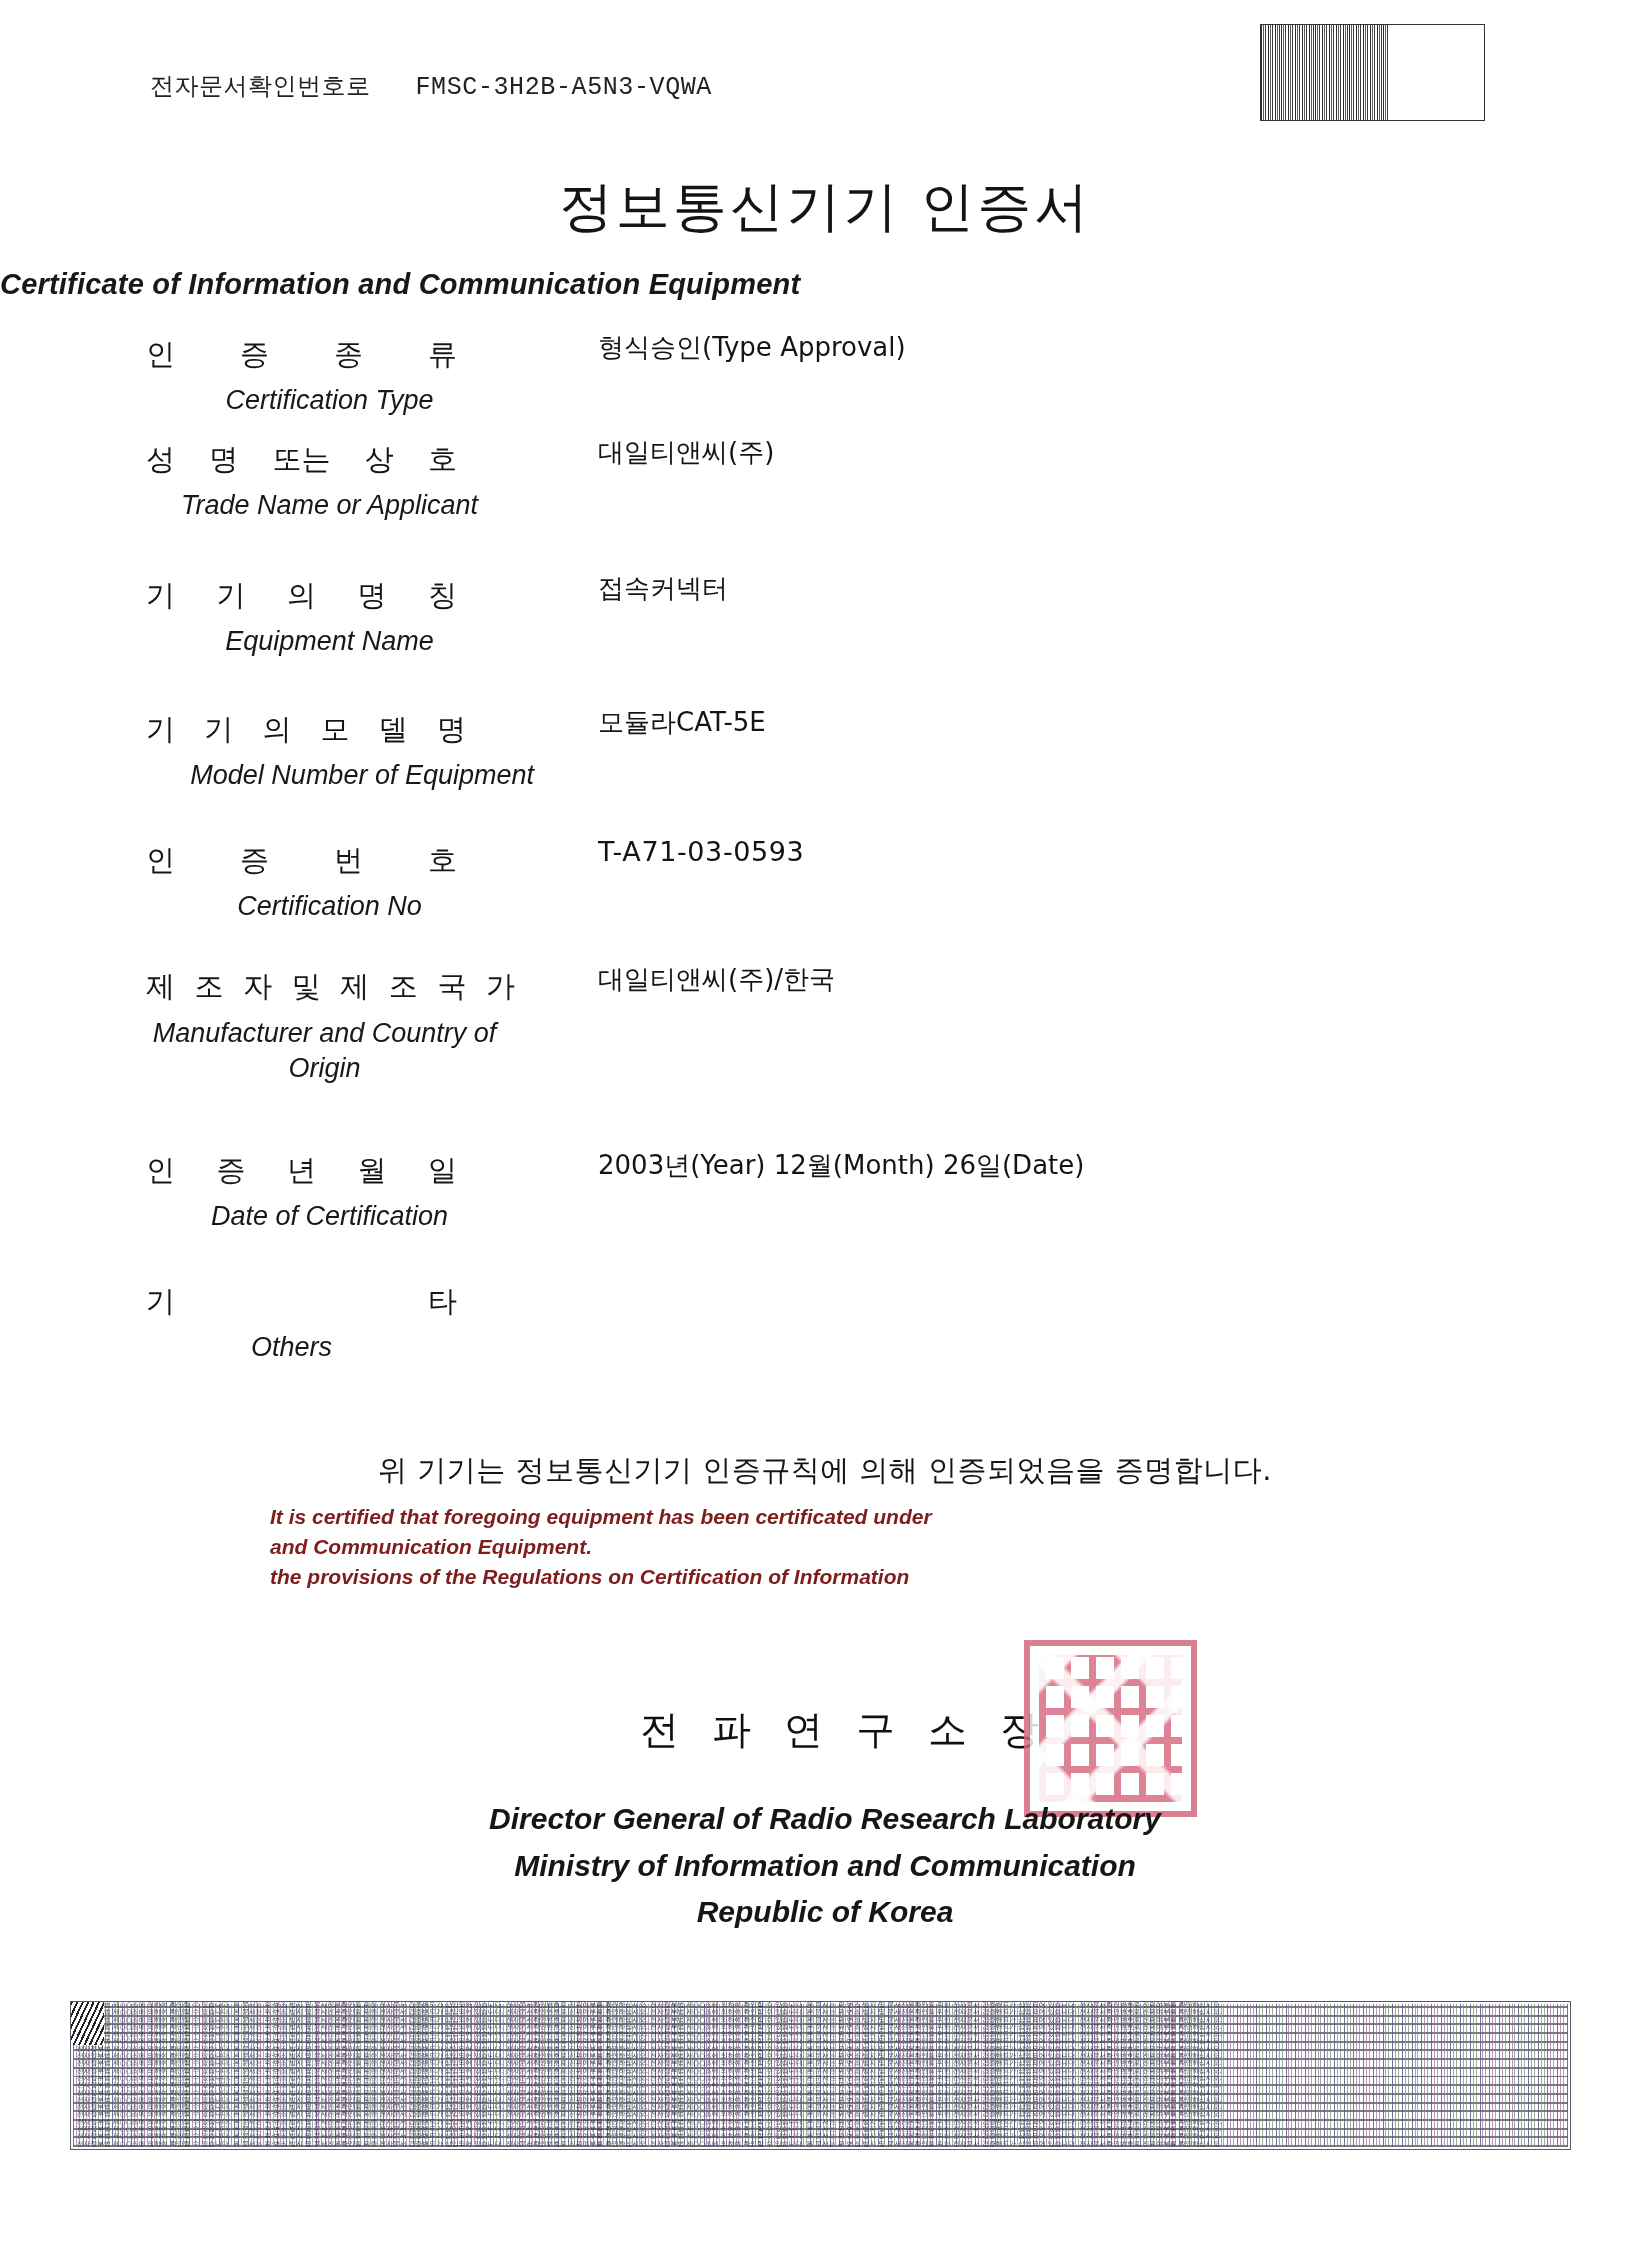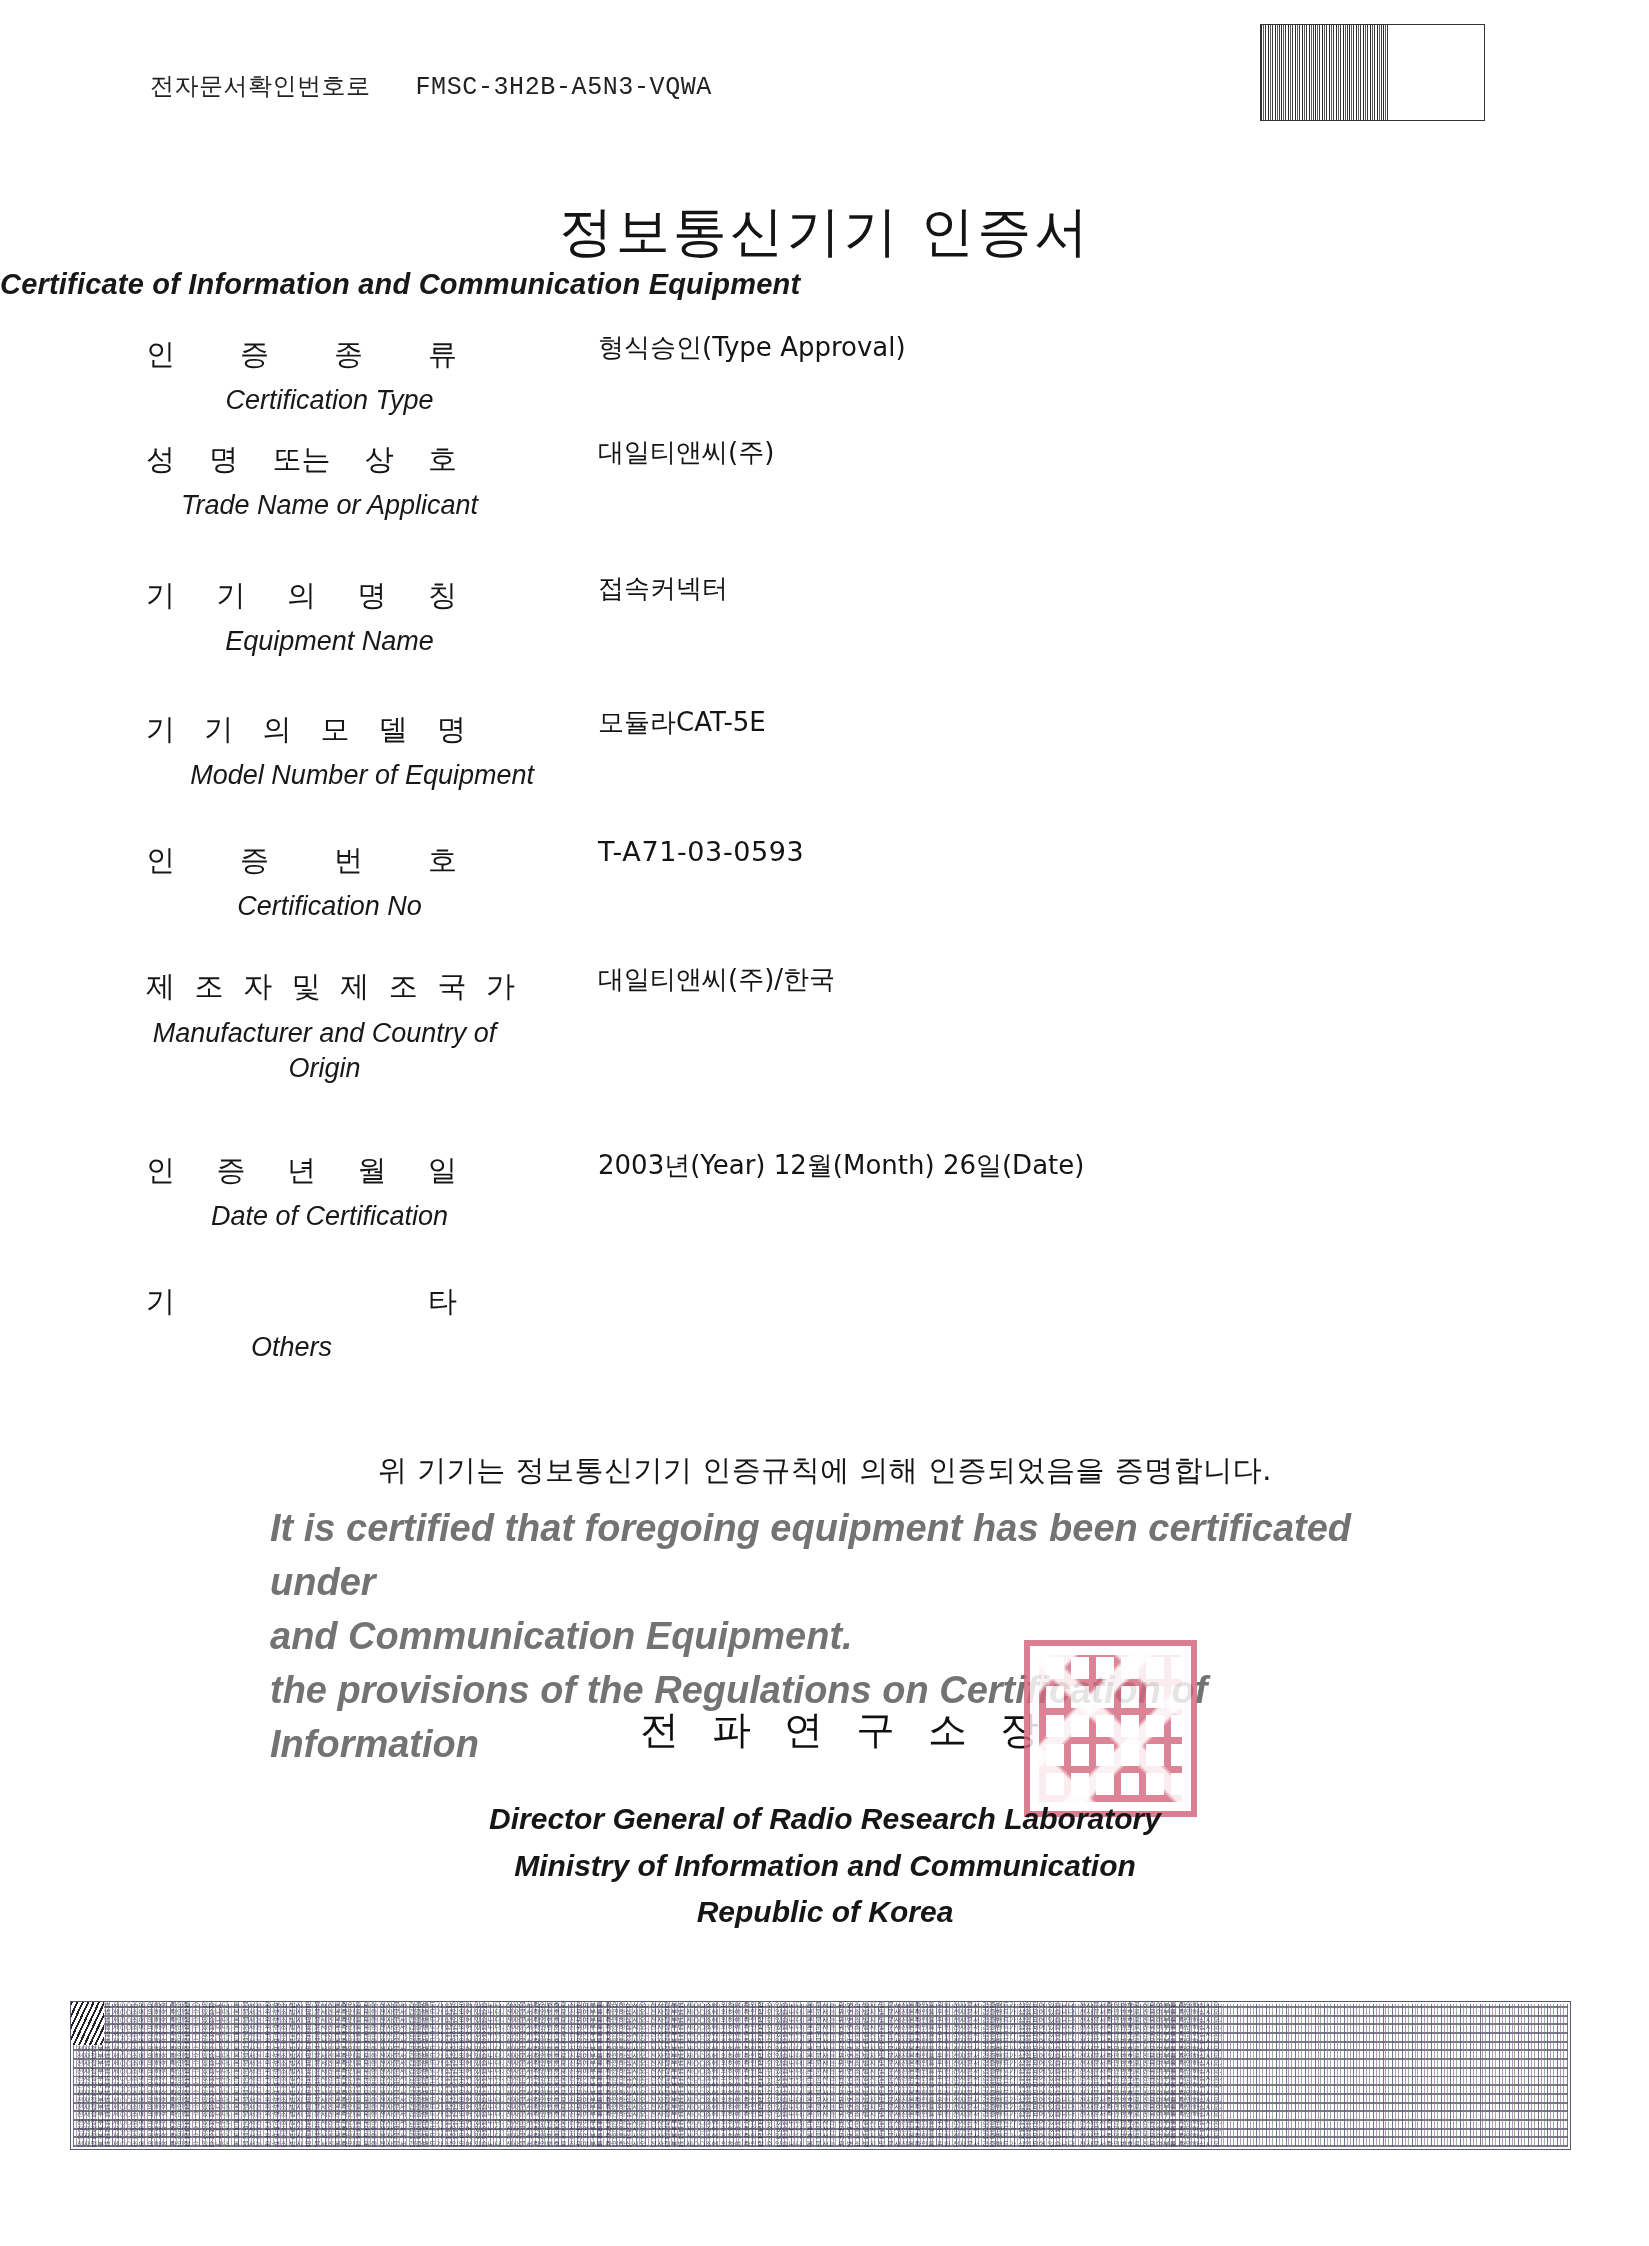--- a/index.html
+++ b/index.html
@@ -76,21 +76,20 @@
   .title-ko {
     position: absolute;
     left: 0; right: 0;
     top: 171px;
     text-align: center;
     font-family: "DejaVu Sans", "Liberation Sans", sans-serif;
     font-size: 54px;
     font-weight: 400;
     letter-spacing: 2.9px;
     color: #141414;
-    margin-top: 25px;
   }
   .title-en {
     position: absolute;
     left: 0; right: 0;
     top: 268px;
     text-align: left;
     font-style: italic;
     font-weight: bold;
     font-size: 29px;
     letter-spacing: 0.2px;
@@ -159,23 +158,23 @@
     letter-spacing: 0.5px;
     color: #141414;
   }
   .stmt-en {
     position: absolute;
     left: 270px;
     top: 1502px;
     width: 1087px;
     font-style: italic;
     font-weight: bold;
-    font-size: 38px;
+    font-size: 21px;
     line-height: 1.42;
-    color: #737373;
+    color: #7f1d1d;
   }
 
   
   .issue-date {
     position: absolute;
     left: 0; right: 0;
     top: 1637px;
     text-align: center;
     font-family: "DejaVu Sans", "Liberation Sans", sans-serif;
     font-size: 28px;

